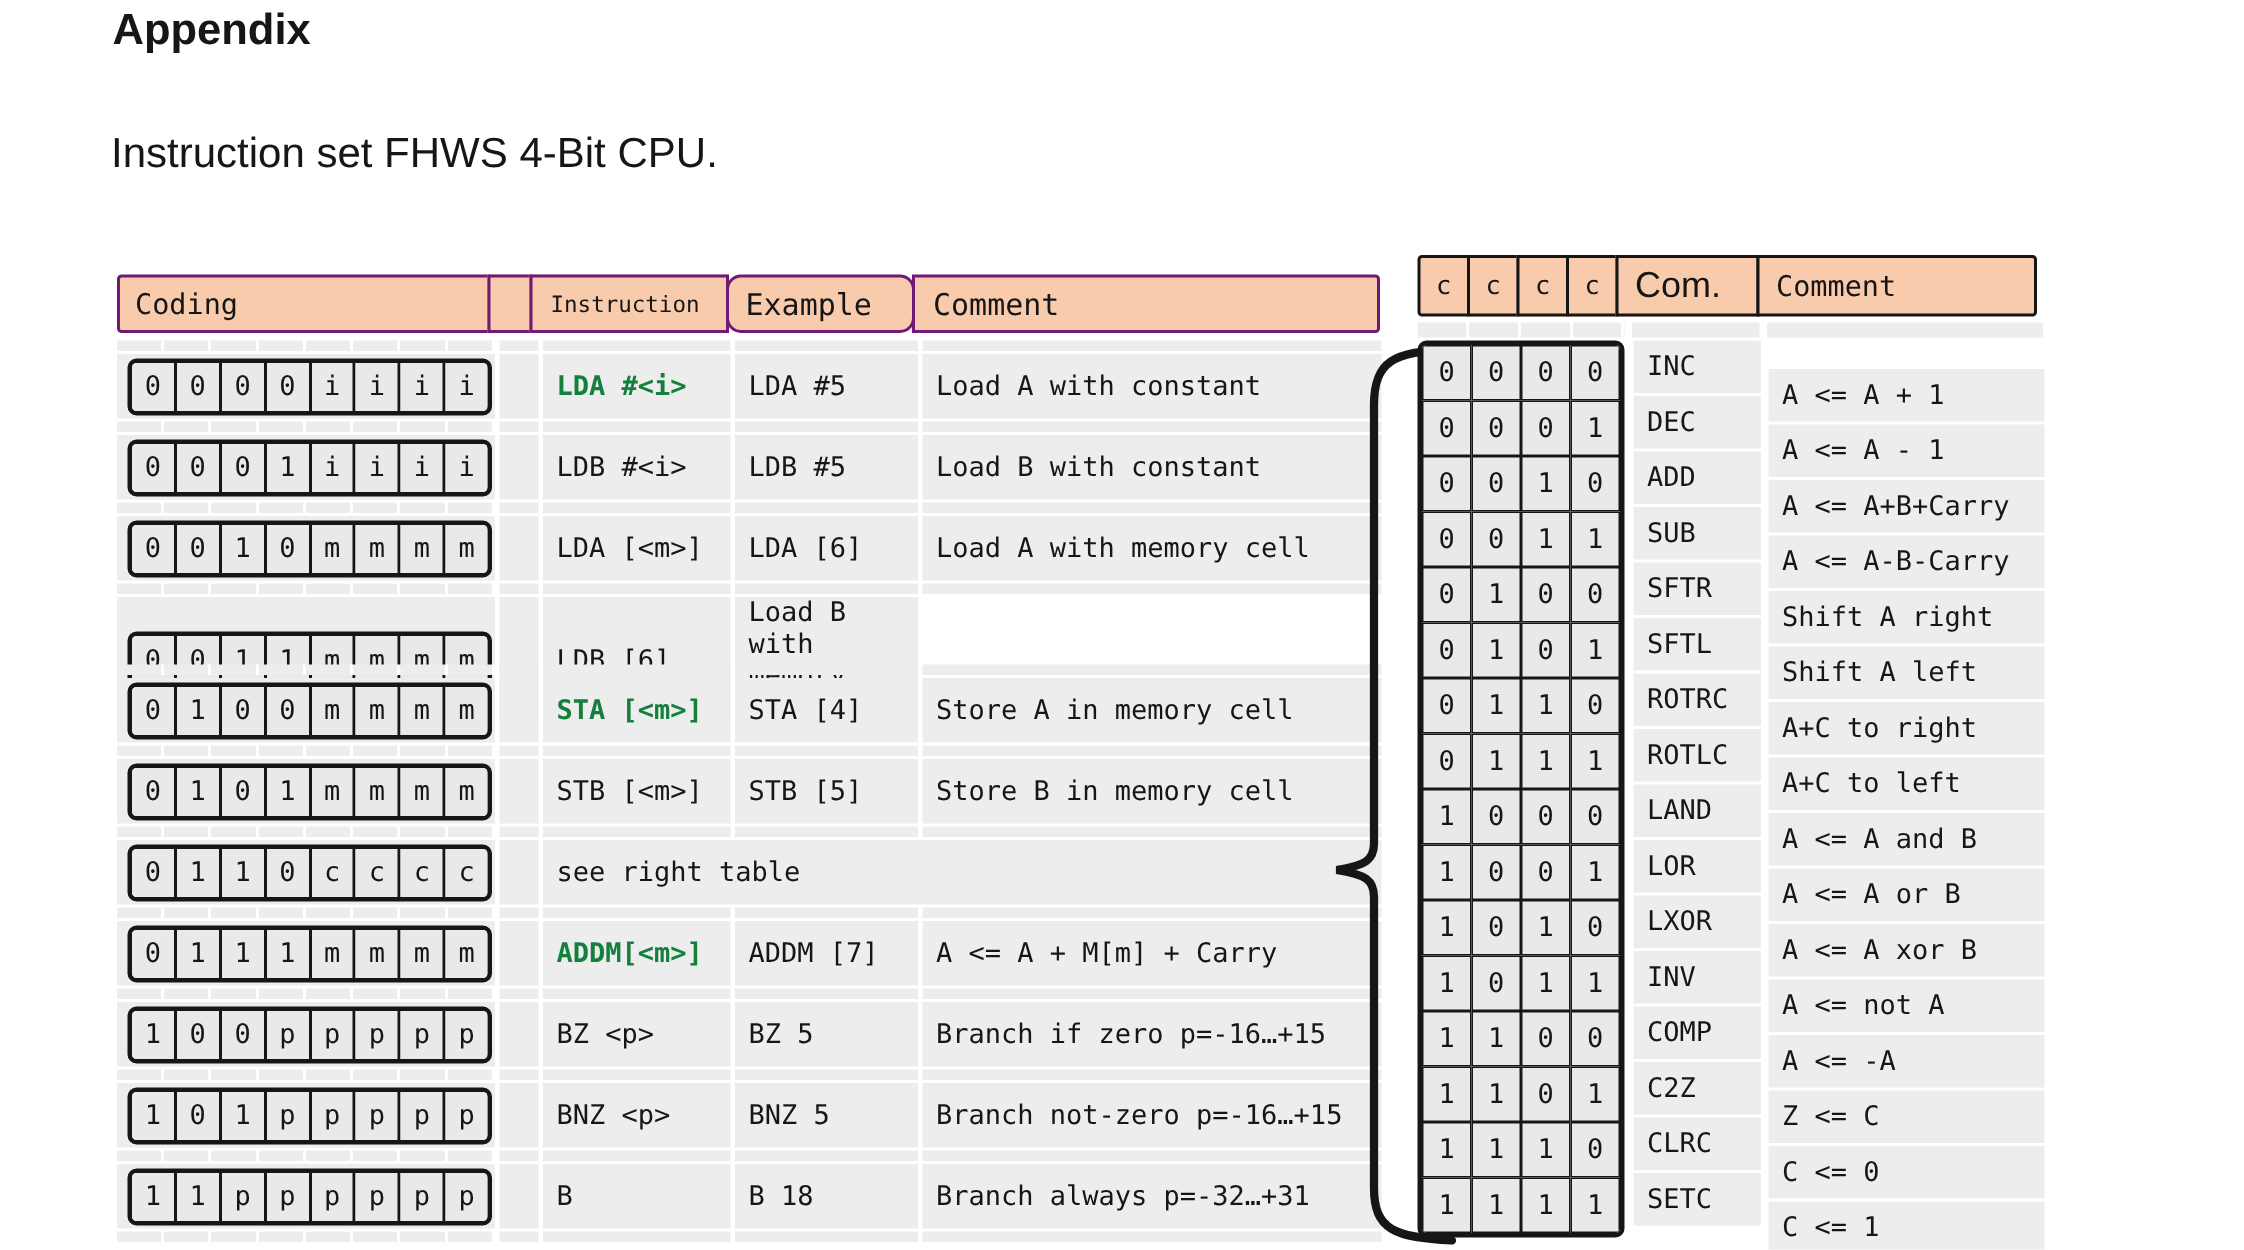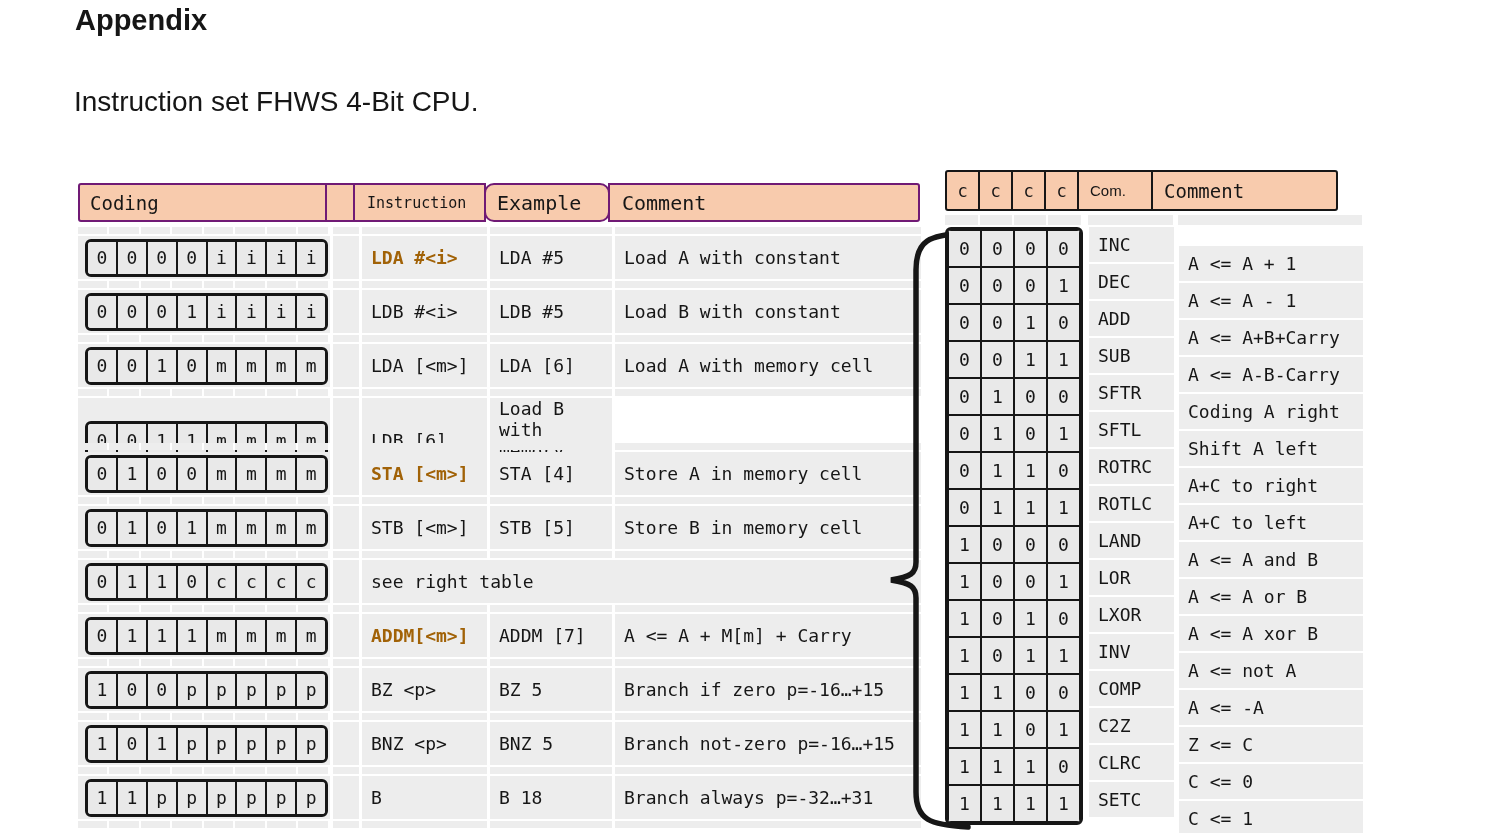--- a/index.html
+++ b/index.html
@@ -39,21 +39,21 @@
     display:grid;column-gap:3px;margin-bottom:2px;
     grid-template-columns:252px 26px 125px 122px 306px;
   }
   .lrow.merged{grid-template-columns:252px 26px 559px;}
   .lsp{height:7px;}
   .lsp div{background:#EDEDED;}
   .lsp .s1{background:repeating-linear-gradient(90deg,#EDEDED 0 29.5px,#ffffff 29.5px 31.5px);}
   .lrow{height:43px;}
   .lrow > div{background:#EDEDED;display:flex;align-items:center;font-size:18px;}
   .c-instr,.c-ex,.c-com,.c-merged{padding-left:9px;}
-  .c-instr.orange{color:#a16207;font-weight:bold;}
+  .c-instr.orange{color:#15803d;font-weight:bold;}
 
   .bitbox{
     box-sizing:border-box;width:243px;height:38px;margin:0 0 0 7px;
     border:3px solid #161616;border-radius:6px;background:#E9E9E9;
     display:flex;overflow:hidden;
   }
   .bitbox span{
     flex:1;border-right:2px solid #161616;
     display:flex;align-items:center;justify-content:center;
     font-size:18px;background:#E9E9E9;
@@ -67,21 +67,21 @@
   
   .right-table{position:absolute;left:945px;top:170px;width:420px;}
   .rheader{display:flex;height:41px;}
   .rheader .hc{
     box-sizing:border-box;background:#F8CBAD;border:2px solid #161616;
     display:flex;align-items:center;margin-left:-2px;
   }
   .rheader .hc:first-child{margin-left:0;border-radius:3px 0 0 3px;}
   .rheader .hc:last-child{border-radius:0 3px 3px 0;}
   .h-c{width:35px;justify-content:center;font-size:17px;}
-  .h-rcom{width:76px;font-family:"Liberation Sans",sans-serif;font-size:15px;padding-left:11px;}
+  .h-rcom{width:96px;font-family:"Liberation Sans",sans-serif;font-size:24px;padding-left:11px;}
   .h-rcomment{width:187px;font-size:19px;padding-left:11px;}
 
   .rsp{display:grid;grid-template-columns:138px 85px 184px;column-gap:5px;height:10px;margin-top:4px;}
   .rsp div{background:#EDEDED;}
   .rsp .s1{background:repeating-linear-gradient(90deg,#EDEDED 0 32.5px,#ffffff 32.5px 34.5px);}
 
   .rbody{display:flex;margin-top:2px;}
   .rgrid{
     display:grid;grid-template-columns:repeat(4,33px);grid-auto-rows:37px;
     border:3px solid #161616;border-radius:6px;overflow:hidden;
@@ -509,21 +509,21 @@
       <div>COMP</div>
       <div>C2Z</div>
       <div>CLRC</div>
       <div>SETC</div>
     </div>
     <div class="rcol comment">
       <div>A &lt;= A + 1</div>
       <div>A &lt;= A - 1</div>
       <div>A &lt;= A+B+Carry</div>
       <div>A &lt;= A-B-Carry</div>
-      <div>Coding A right</div>
+      <div>Shift A right</div>
       <div>Shift A left</div>
       <div>A+C to right</div>
       <div>A+C to left</div>
       <div>A &lt;= A and B</div>
       <div>A &lt;= A or B</div>
       <div>A &lt;= A xor B</div>
       <div>A &lt;= not A</div>
       <div>A &lt;= -A</div>
       <div>Z &lt;= C</div>
       <div>C &lt;= 0</div>

